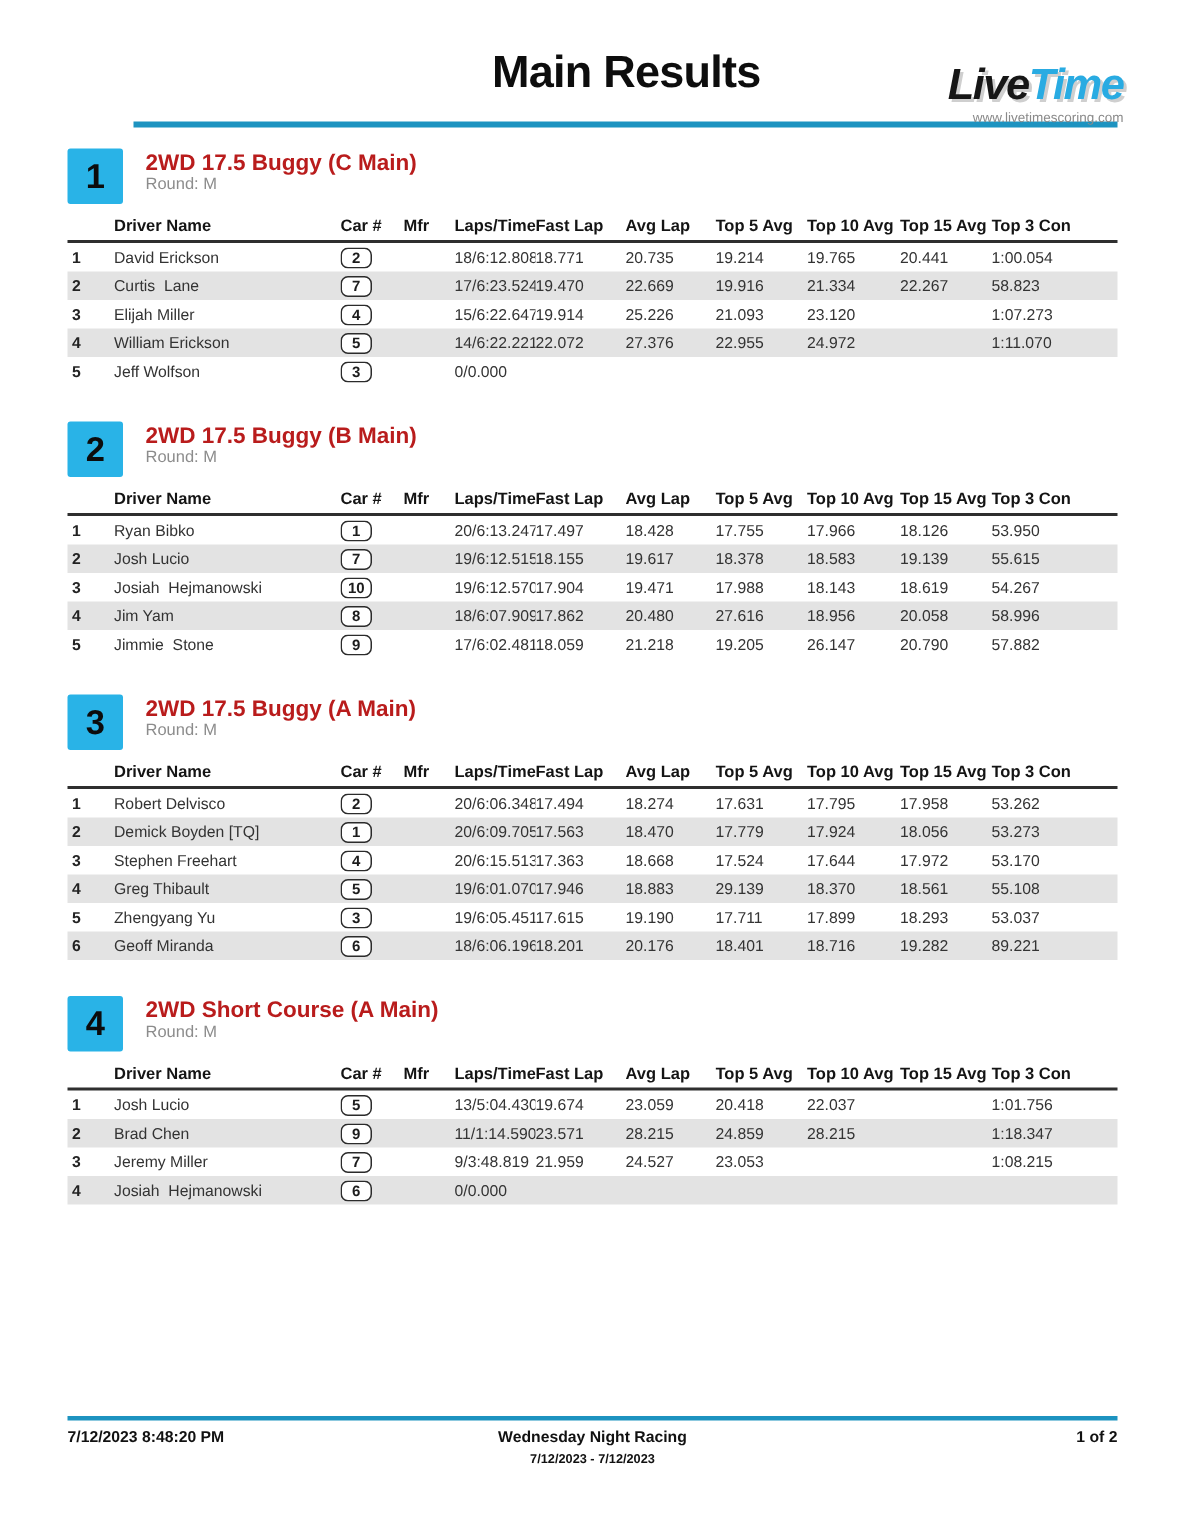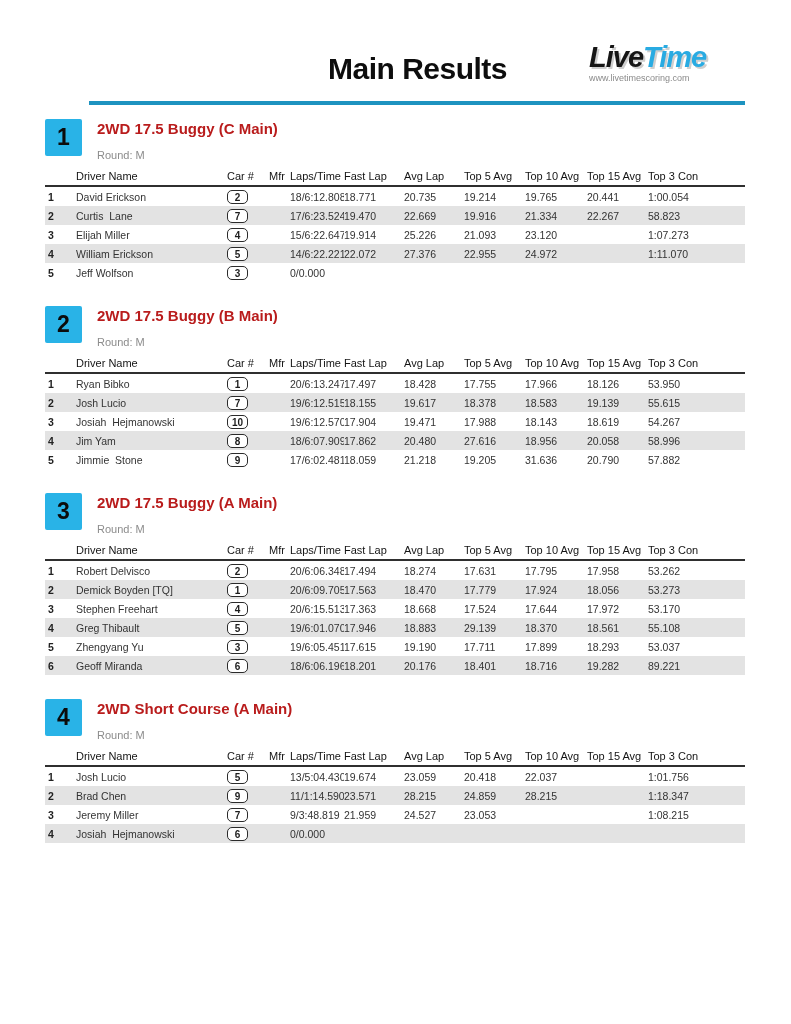--- a/index.html
+++ b/index.html
@@ -7,50 +7,50 @@
     --badge:#29b3e7;
     --shade:#e3e3e3;
     --timecol:#29abe2;
   }
   *{box-sizing:border-box;}
   html,body{margin:0;padding:0;background:#fff;}
   body{font-family:"Liberation Sans", sans-serif;color:#222;}
   .page{position:relative;width:791px;height:1024px;background:#fff;overflow:hidden;}
 
   
-  .hdr{position:relative;padding-top:52px;margin-left:44px;}
+  .hdr{position:relative;padding-top:32px;margin-left:44px;}
   .hdr h1{margin:0;text-align:center;font-size:30px;line-height:34px;font-weight:bold;color:#0d0d0d;letter-spacing:-0.5px;}
-  .logo{position:absolute;top:42px;right:42px;width:160px;text-align:left;}
+  .logo{position:absolute;top:42px;right:42px;width:160px;text-align:right;}
   .logo-text{font-style:italic;font-weight:bold;font-size:29px;line-height:30px;letter-spacing:-1px;white-space:nowrap;
              text-shadow:2px 2px 0 #cfcfcf;}
   .lt-live{color:#161616;}
   .lt-time{color:var(--timecol);}
   .logo-url{font-size:9px;color:#8a8a8a;margin-top:1px;}
   .rule{height:4px;background:var(--accent);margin:15px 46px 0 45px;}
 
   
   #sections{margin:14px 46px 0 45px;}
   .section{margin-bottom:24px;}
   .section-head{display:flex;align-items:flex-start;margin-bottom:8px;}
   .badge{width:37px;height:37px;background:var(--badge);display:flex;align-items:center;justify-content:center;
          font-size:23px;font-weight:bold;color:#0c0c0c;border-radius:2px;flex:0 0 37px;}
   .sec-text{margin-left:15px;padding-top:1px;}
   .sec-title{font-size:15px;font-weight:bold;color:#b91c1c;line-height:17px;}
-  .sec-round{font-size:11px;color:#8c8c8c;margin-top:12px;}
+  .sec-round{font-size:11px;color:#8c8c8c;margin-top:0;}
 
   
-  .t-head{display:flex;align-items:flex-end;font-size:11px;font-weight:normal;color:#141414;
+  .t-head{display:flex;align-items:flex-end;font-size:11px;font-weight:bold;color:#141414;
           border-bottom:2px solid #2f2f2f;padding-bottom:3px;height:18px;}
   .t-row{display:flex;align-items:center;height:19px;font-size:10.5px;color:#333;}
   .t-row:nth-child(even){background:var(--shade);}
   .cell{overflow:hidden;white-space:nowrap;}
   .c-rank{width:31px;font-weight:bold;color:#222;padding-left:3px;}
   .c-driver{width:151px;white-space:pre;}
   .c-car{width:42px;}
-  .c-mfr{width:21px;}
+  .c-mfr{width:34px;}
   .c-laps{width:54px;}
   .c-fast{width:60px;}
   .c-avg{width:60px;}
   .c-top5{width:61px;}
   .c-top10{width:62px;}
   .c-top15{width:61px;}
   .c-con{width:62px;}
   .chip{display:inline-block;min-width:21px;padding:0 3px;height:14px;line-height:13px;border:1.5px solid #2b2b2b;
         border-radius:5px;background:#fff;font-weight:bold;font-size:10px;text-align:center;color:#1c1c1c;}
 
@@ -247,21 +247,21 @@
             </div>
             <div class="t-row">
               <div class="cell c-rank">5</div>
               <div class="cell c-driver">Jimmie  Stone</div>
               <div class="cell c-car"><span class="chip">9</span></div>
               <div class="cell c-mfr"></div>
               <div class="cell c-laps">17/6:02.481</div>
               <div class="cell c-fast">18.059</div>
               <div class="cell c-avg">21.218</div>
               <div class="cell c-top5">19.205</div>
-              <div class="cell c-top10">31.636</div>
+              <div class="cell c-top10">26.147</div>
               <div class="cell c-top15">20.790</div>
               <div class="cell c-con">57.882</div>
             </div>
           </div>
     </div>
   </section>
 
   <section class="section">
     <div class="section-head">
       <div class="badge">3</div>
@@ -440,14 +440,25 @@
               <div class="cell c-top5"></div>
               <div class="cell c-top10"></div>
               <div class="cell c-top15"></div>
               <div class="cell c-con"></div>
             </div>
           </div>
     </div>
   </section>
 </main>
 
+  <div class="footer">
+    <div class="footer-rule"></div>
+    <div class="footer-row">
+      <div class="f-left">7/12/2023 8:48:20 PM</div>
+      <div class="f-center">
+        <div>Wednesday Night Racing</div>
+        <div class="f-dates">7/12/2023 - 7/12/2023</div>
+      </div>
+      <div class="f-right">1 of 2</div>
+    </div>
+  </div>
 
 </div>
 
 </body></html>

